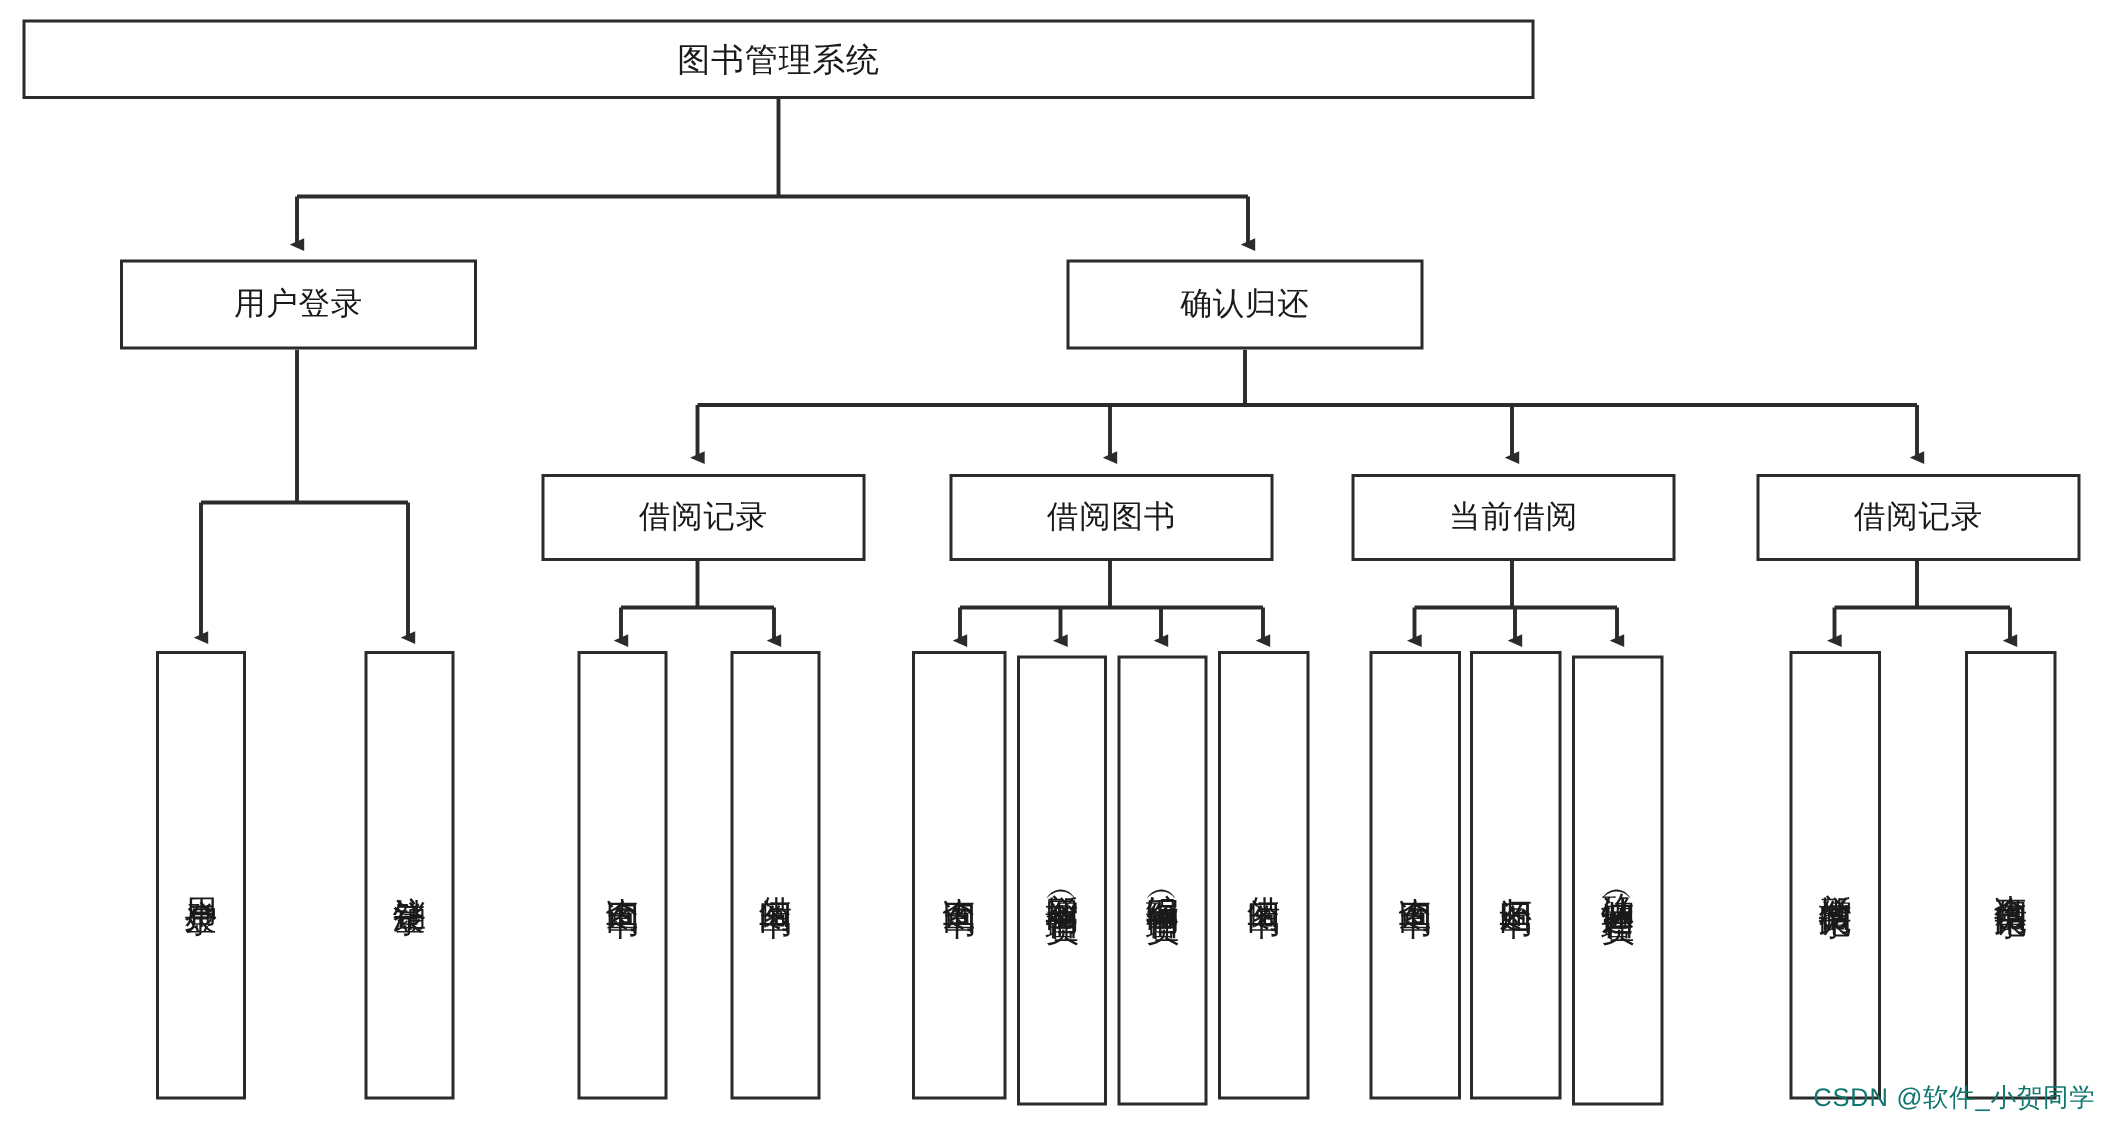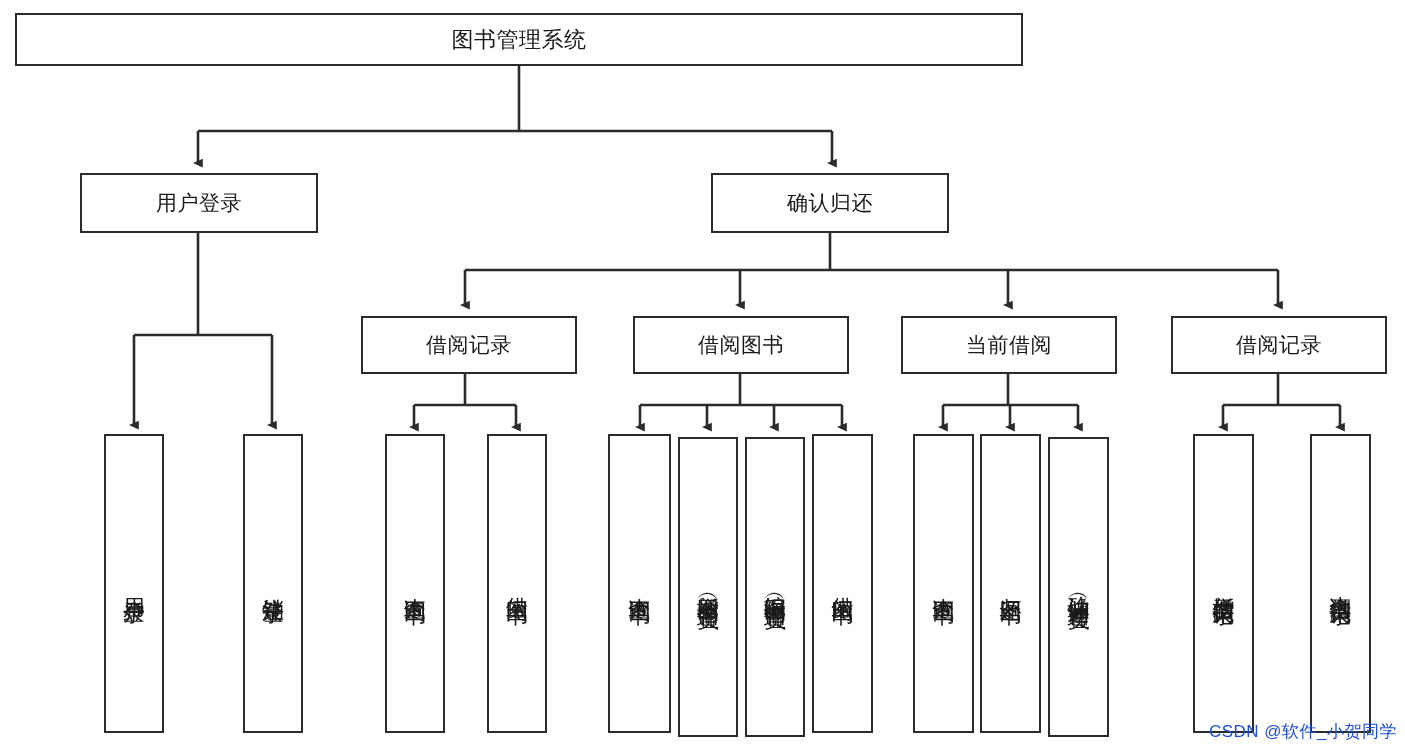--- a/index.html
+++ b/index.html
@@ -62,21 +62,21 @@
     font-size: 22px;
     line-height: 1.0;
     letter-spacing: 2px;
     white-space: nowrap;
   }
   #watermark {
     position: absolute;
     right: 8px;
     bottom: 4px;
     font-size: 17px;
-    color: #1d4ed8;
+    color: #0f766e;
     white-space: nowrap;
     letter-spacing: 0.5px;
   }
 </style>
 </head>
 <body>
 
 <div id="diagram-root">
 
   <svg id="edge-layer" viewBox="0 0 1405 747" width="1405" height="747" xmlns="http://www.w3.org/2000/svg">

